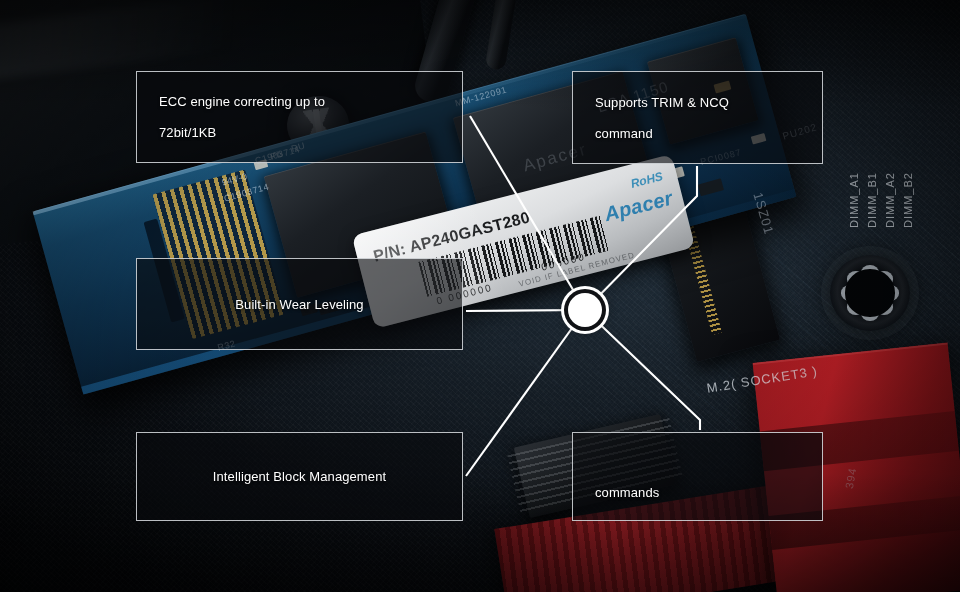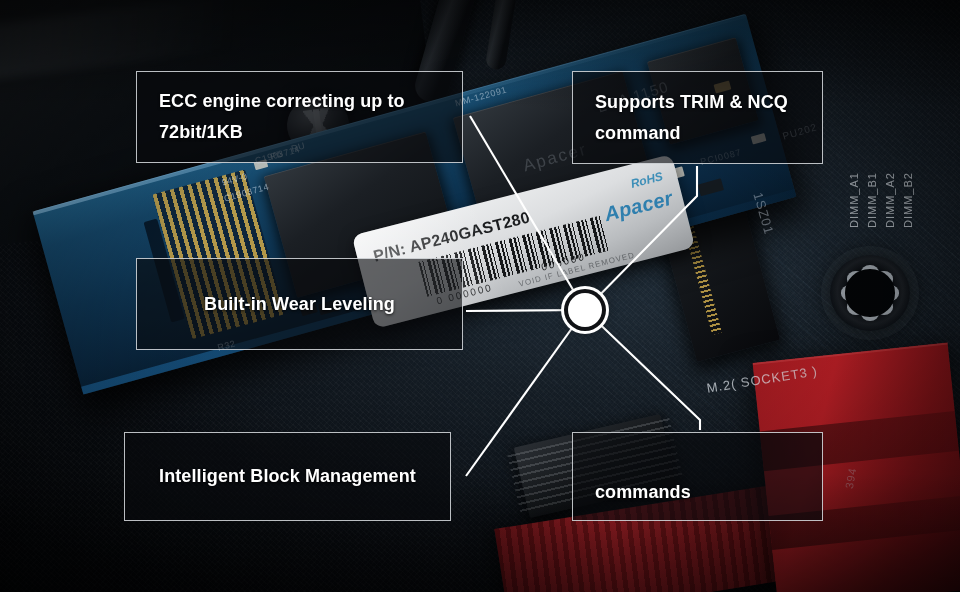--- a/index.html
+++ b/index.html
@@ -271,24 +271,24 @@
     position:absolute;
     border:1px solid rgba(232,236,240,.80);
     background:rgba(8,10,13,.62);
     box-sizing:border-box;
     display:flex;align-items:center;
     padding:0 22px;
   }
   .callout p{
     margin:0;
     color:#ffffff;
-    font-size:18px;
+    font-size:13px;
     line-height:31px;
     font-family:"Liberation Sans",sans-serif;
-    font-weight:700;
+    font-weight:400;
     letter-spacing:.1px;
     text-shadow:0 1px 3px rgba(0,0,0,.85);
   }
   .callout.center p{width:100%;}
 </style>
 </head>
 <body>
 
 <div id="stage">
 
@@ -397,21 +397,21 @@
     <p>
       <span>Supports TRIM &amp; NCQ</span><br>
       <span>command</span>
     </p>
   </div>
 
   <div class="callout center" id="co-2" style="left: 136px; top: 258px; width: 327px; height: 92px;">
     <p style="text-align:center;">Built-in Wear Leveling</p>
   </div>
 
-  <div class="callout center" id="co-3" style="left: 124px; top: 432px; width: 327px; height: 89px;">
+  <div class="callout center" id="co-3" style="left: 136px; top: 432px; width: 327px; height: 89px;">
     <p style="text-align:center;">Intelligent Block Management</p>
   </div>
 
   <div class="callout" id="co-4" style="left: 572px; top: 432px; width: 251px; height: 89px;">
     <p>
       <br>
       <span>commands</span>
     </p>
   </div>
 

